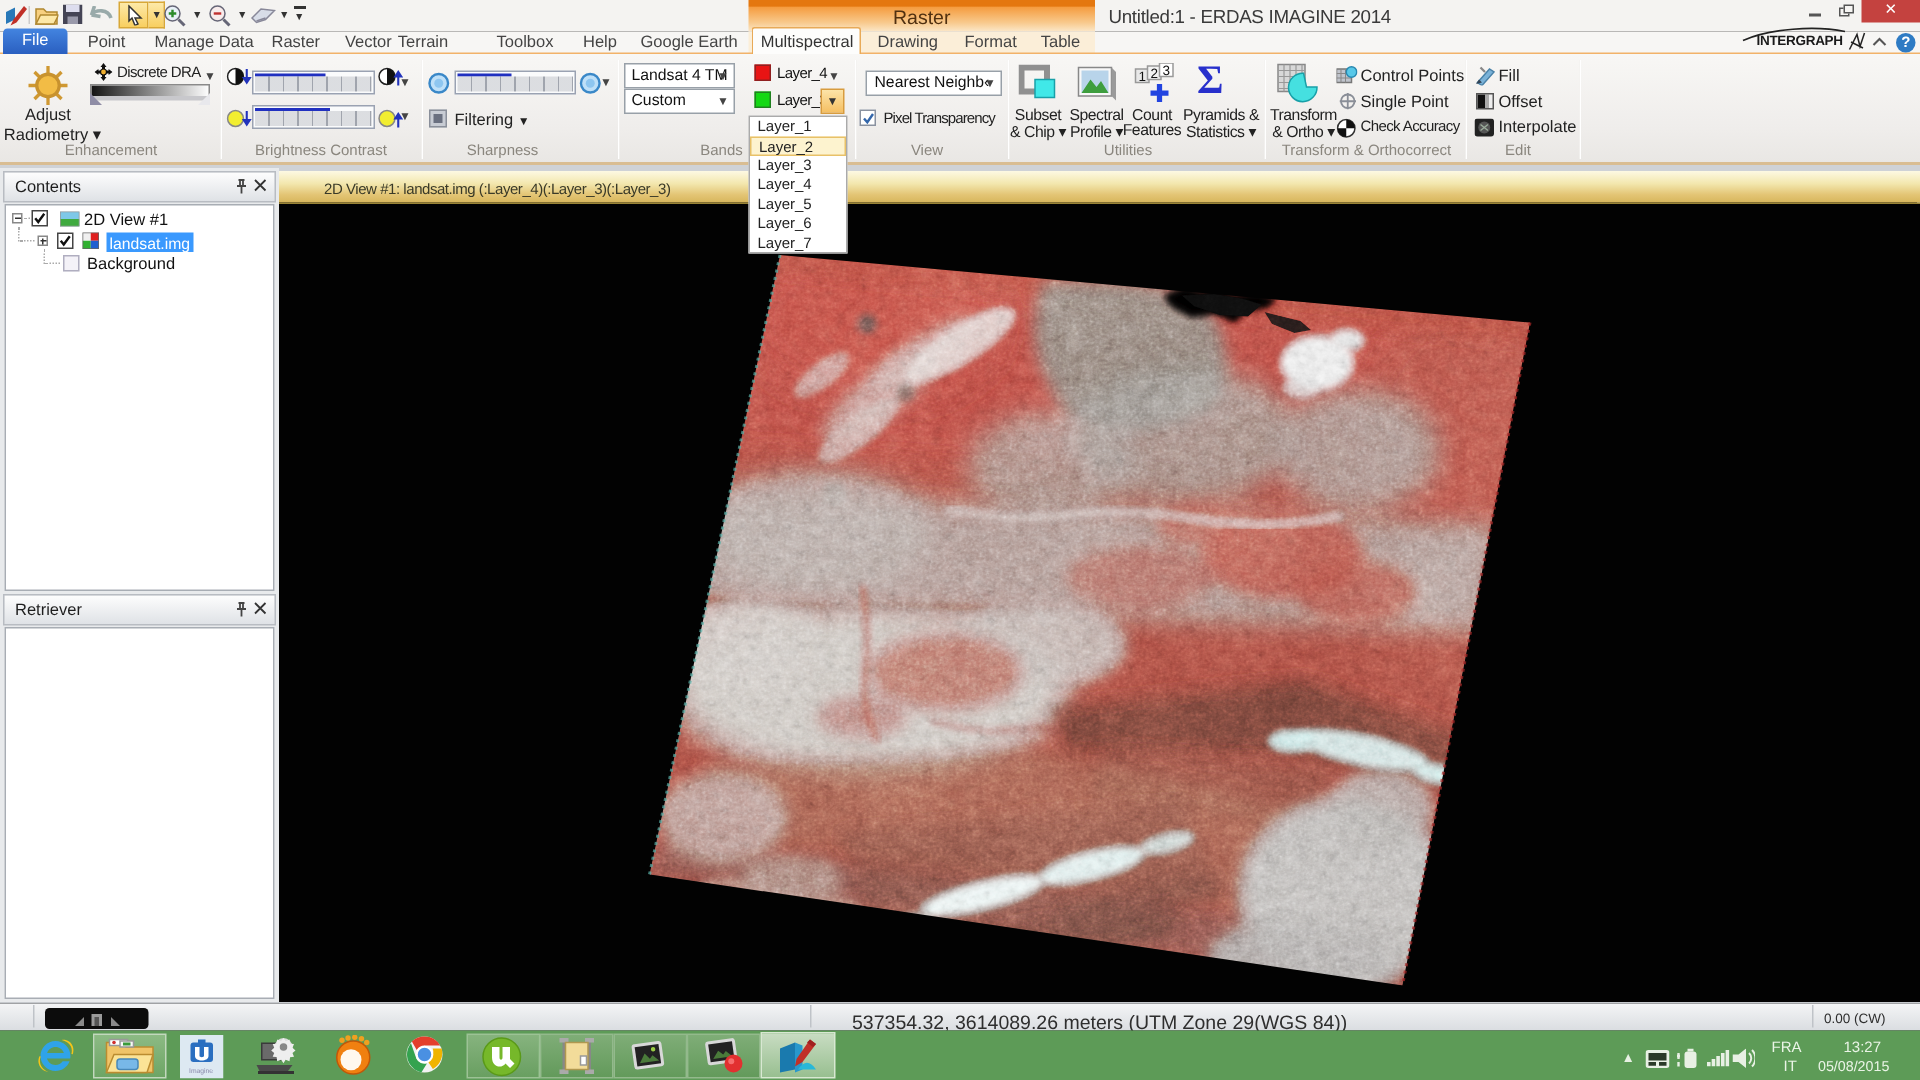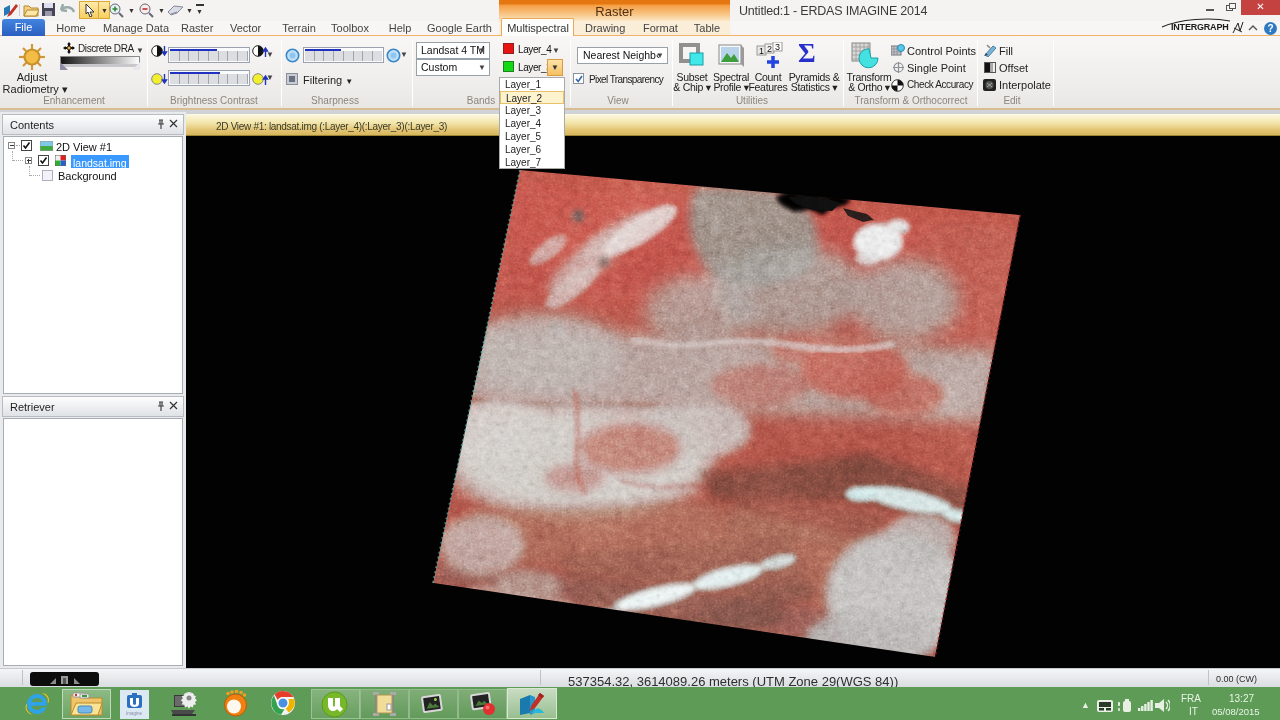--- a/index.html
+++ b/index.html
@@ -40,25 +40,25 @@
 <div class="abs" style="left:1226px;top:5px;width:7px;height:6px;border:1px solid #555;background:#f6f5f3"></div>
 <div class="abs" style="left:1228.5px;top:3px;width:7px;height:6px;border:1px solid #555;background:#f6f5f3"></div>
 <div class="abs" style="left:1241px;top:0;width:39px;height:15px;background:#c4423f;color:#fff;text-align:center;font-size:10px;line-height:14px">✕</div>
 
 <div class="abs" id="qat" style="left:2px;top:1px;width:420px;height:19px"></div>
 
 <div class="abs" id="tabrow"></div>
 <div class="abs" style="left:499px;top:21px;width:231px;height:15px;background:#fbeed8"></div>
 <div class="abs" style="left:0;top:35px;width:1280px;height:1px;background:#f2b269"></div>
 <div class="abs" style="left:2px;top:19px;width:43px;height:17px;background:linear-gradient(#4384e0,#2a5fc0);border-radius:3px 3px 0 0;color:#fff;text-align:center;line-height:16px;font-size:11px">File</div>
-<div class="tab" style="left:56px;width:30px">Home</div>
+<div class="tab" style="left:56px;width:30px">Point</div>
 <div class="tab" style="left:103px;width:60px">Manage Data</div>
 <div class="tab" style="left:181px;width:32px">Raster</div>
 <div class="tab" style="left:230px;width:30px">Vector</div>
-<div class="tab" style="left:282px;width:34px">Terrain</div>
+<div class="tab" style="left:265px;width:34px">Terrain</div>
 <div class="tab" style="left:331px;width:38px">Toolbox</div>
 <div class="tab" style="left:388px;width:24px">Help</div>
 <div class="tab" style="left:427px;width:62px">Google Earth</div>
 <div class="abs" style="left:501px;top:18px;width:73px;height:18px;background:#fdfdfc;border:1px solid #e8aa58;border-bottom:0;border-radius:2px 2px 0 0"></div>
 <div class="tab" style="left:503px;width:70px;color:#333">Multispectral</div>
 <div class="tab" style="left:585px;width:40px">Drawing</div>
 <div class="tab" style="left:643px;width:34px">Format</div>
 <div class="tab" style="left:693px;width:28px">Table</div>
 
 <div class="abs" style="left:1171px;top:22px;font-size:9px;font-weight:bold;color:#1a1a1a;letter-spacing:-0.2px;white-space:nowrap">INTERGRAPH</div>

